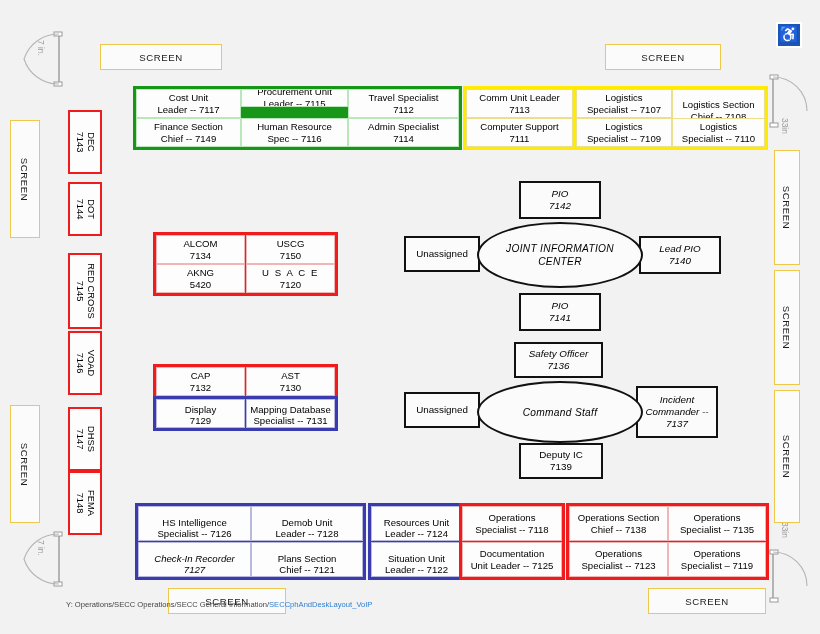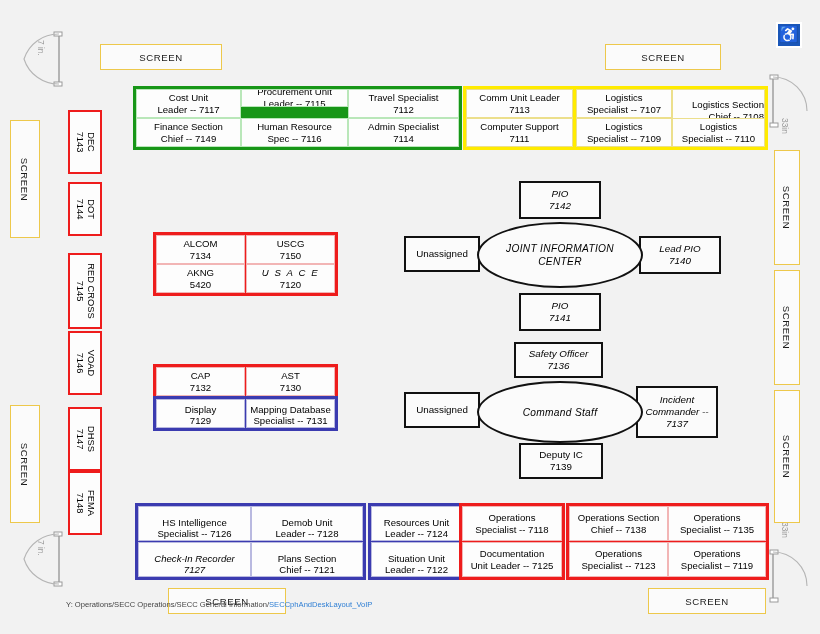--- a/index.html
+++ b/index.html
@@ -296,21 +296,21 @@
 
   <div class="grp yellow" style="left:463px;top:86px;width:305px;height:64px;">
     <div class="cell" style="left:0;top:0;width:107px;height:29px;">
       <span class="l1">Comm Unit Leader</span>
       <span class="l2">7113</span>
     </div>
     <div class="cell" style="left:110px;top:0;width:96px;height:29px;">
       <span class="l1">Logistics</span>
       <span class="l2">Specialist -- 7107</span>
     </div>
-    <div class="cell" style="left:206px;top:0;width:93px;height:44px;align-items:flex-end;">
+    <div class="cell" style="left:206px;top:0;width:93px;height:44px;">
       <span class="l1">Logistics Section</span>
       <span class="l2">Chief -- 7108</span>
     </div>
     <div class="cell" style="left:0;top:29px;width:107px;height:29px;text-align:center;">
       <span class="l1">Computer Support</span>
       <span class="l2">7111</span>
     </div>
     <div class="cell" style="left:110px;top:29px;width:96px;height:29px;">
       <span class="l1">Logistics</span>
       <span class="l2">Specialist -- 7109</span>
@@ -328,21 +328,21 @@
     </div>
     <div class="cell" style="left:90px;top:0;width:89px;height:29px;">
       <span class="l1">USCG</span>
       <span class="l2">7150</span>
     </div>
     <div class="cell" style="left:0;top:29px;width:89px;height:29px;">
       <span class="l1">AKNG</span>
       <span class="l2">5420</span>
     </div>
     <div class="cell" style="left:90px;top:29px;width:89px;height:29px;">
-      <span class="l1" style="letter-spacing:1.6px;font-style:italic;">U S A C E</span>
+      <span class="l1" style="letter-spacing:1.6px;">U S A C E</span>
       <span class="l2">7120</span>
     </div>
   </div>
 
   <div class="grp red" style="left:153px;top:364px;width:185px;height:35px;">
     <div class="cell" style="left:0;top:0;width:89px;height:29px;">
       <span class="l1">CAP</span>
       <span class="l2">7132</span>
     </div>
     <div class="cell" style="left:90px;top:0;width:89px;height:29px;">

